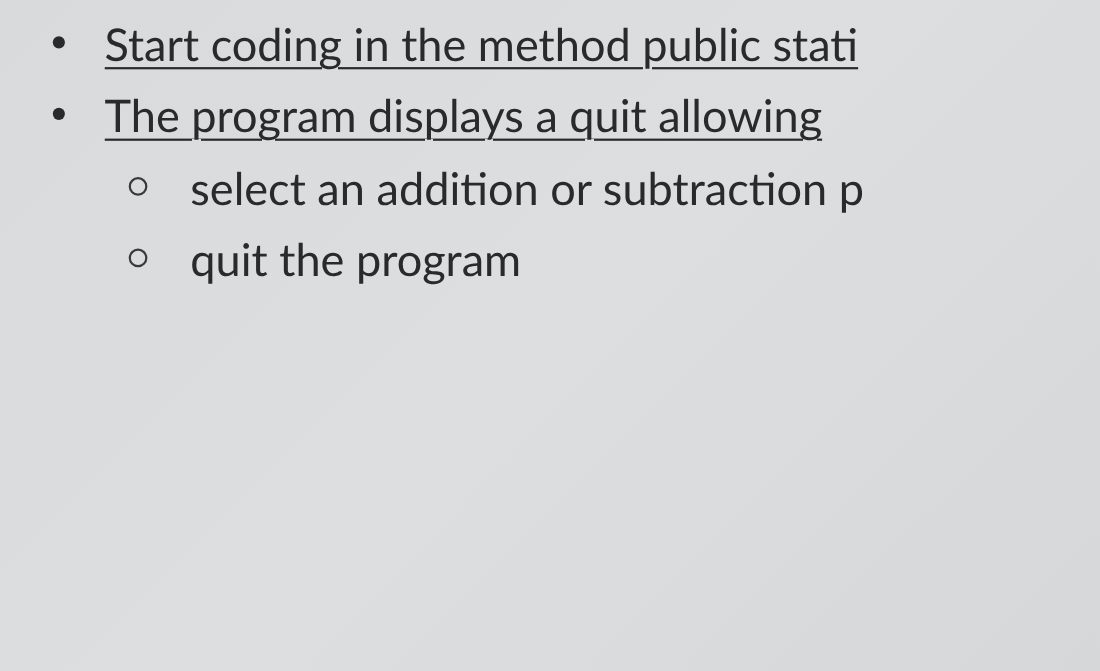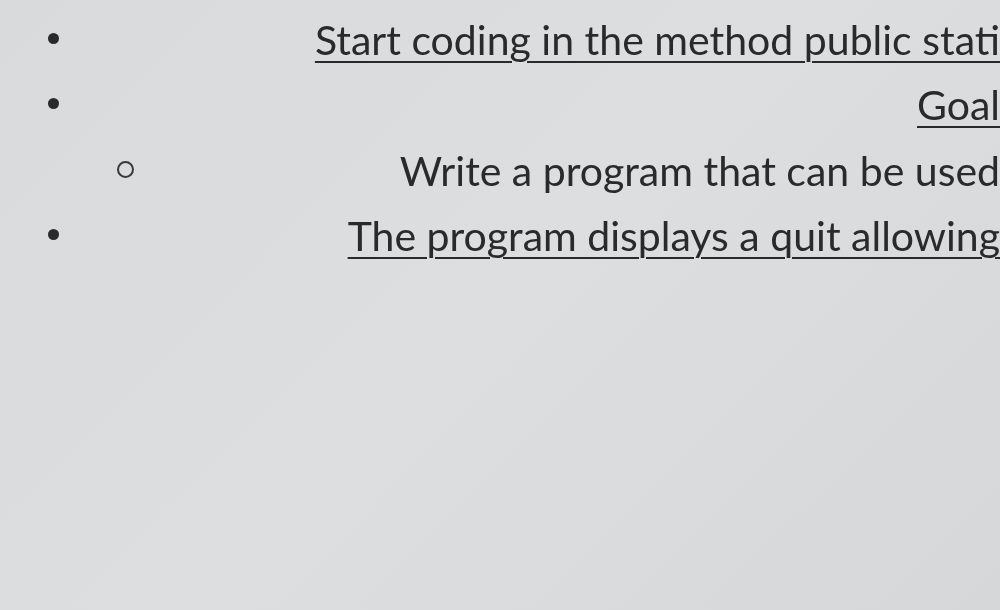--- a/index.html
+++ b/index.html
@@ -19,21 +19,20 @@
   }
   ul.level1 {
     list-style: none;
     margin: 0;
     padding: 0;
   }
   ul.level1 > li {
     position: relative;
     padding-left: 95px;
     margin-bottom: 6px;
-    text-align: right;
   }
   ul.level1 > li::before {
     content: "";
     position: absolute;
     left: 48px;
     top: 0.55em;
     width: 11px;
     height: 11px;
     background: #2a2a2a;
     border-radius: 50%;
@@ -77,31 +76,29 @@
 
 <div class="page">
   <ul class="level1">
 
     <li>
       <div class="clip">
         <span class="underlined nowrap">Start coding in the method public stati</span>
       </div>
     </li>
 
-    <li>
-      <div>
-        <span class="underlined">Goal</span>
-      </div>
-      <ul class="level2">
-        <li>
-          <span class="nowrap">Write a program that can be used </span>
-        </li>
-      </ul>
-    </li>
 
     <li>
       <div class="clip">
         <span class="underlined nowrap">The program displays a quit allowing</span>
       </div>
+      <ul class="level2">
+        <li class="clip">
+          <span class="nowrap">select an addition or subtraction p</span>
+        </li>
+        <li>
+          <span>quit the program</span>
+        </li>
+      </ul>
     </li>
 
   </ul>
 </div>
 
 </body></html>

